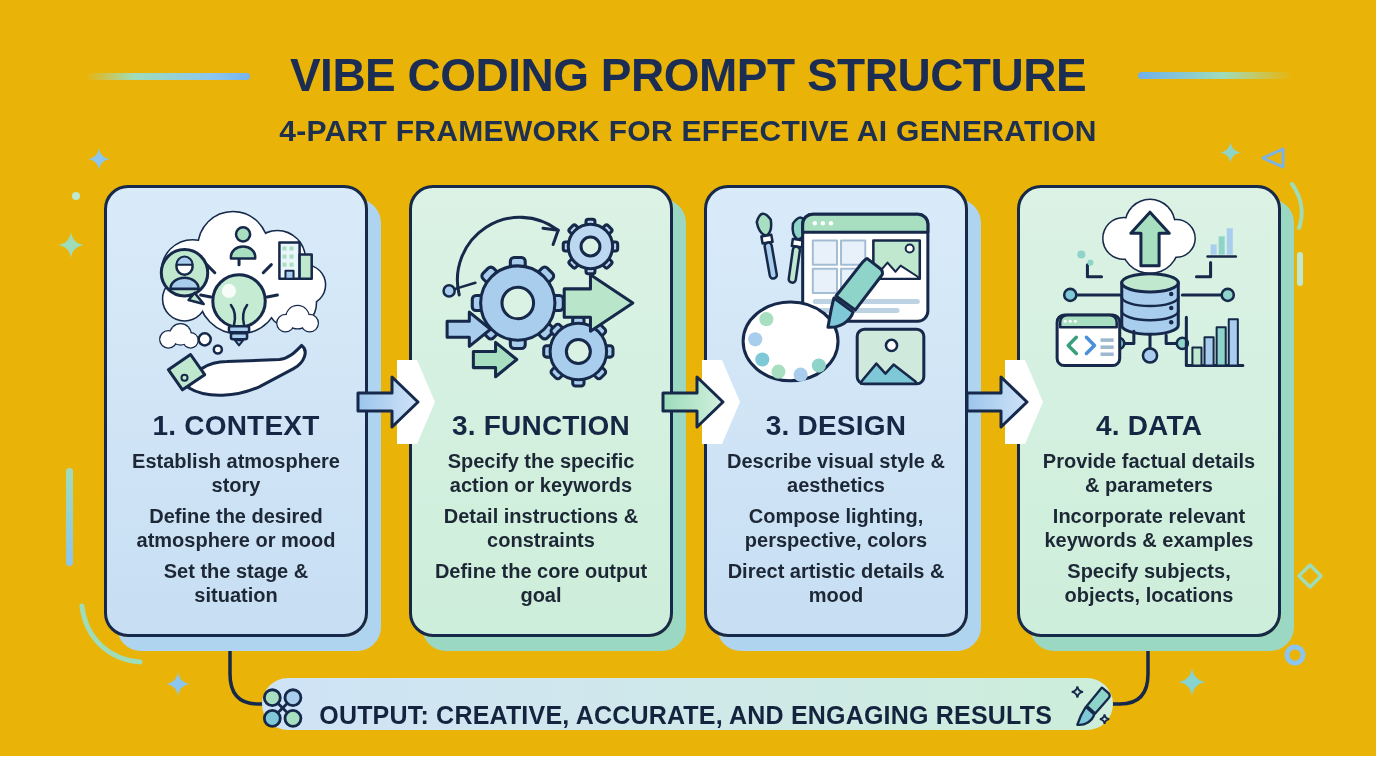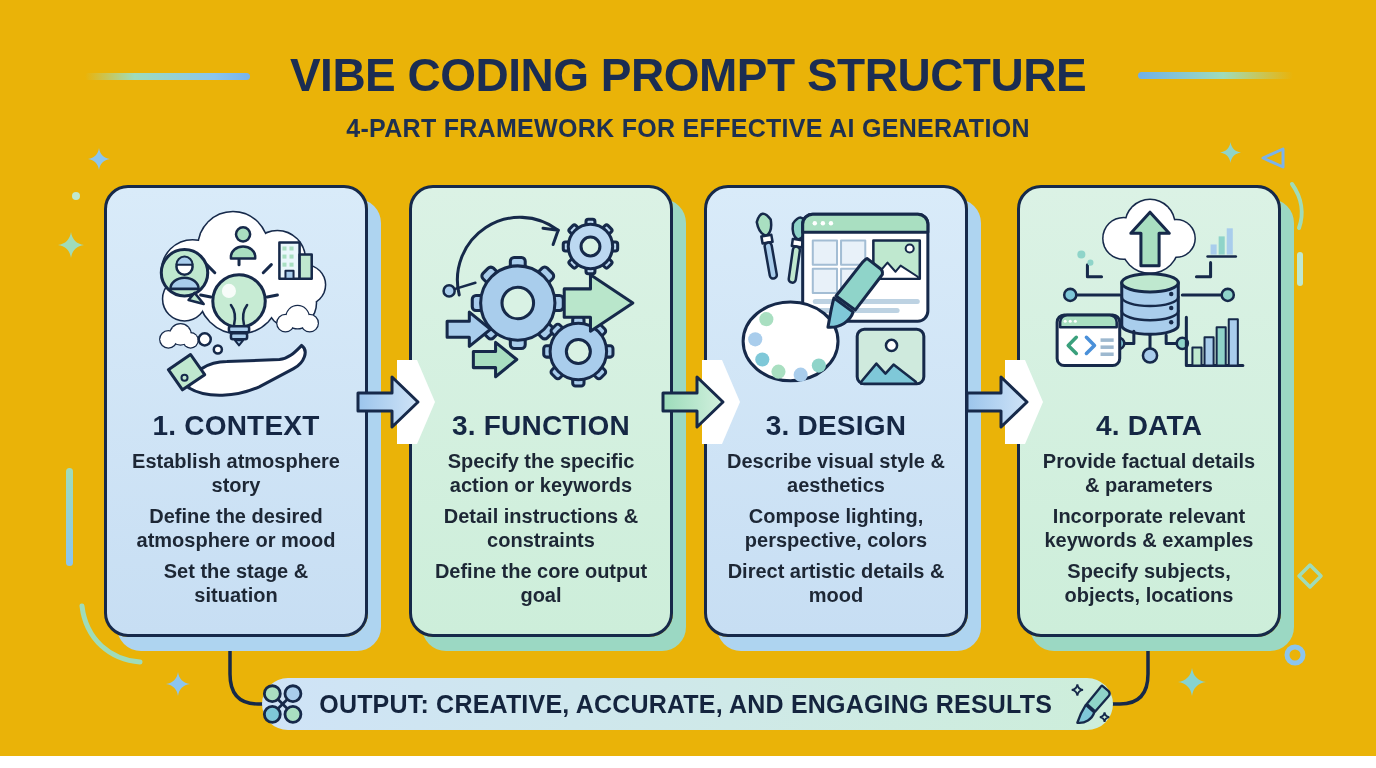--- a/index.html
+++ b/index.html
@@ -1,39 +1,39 @@
 <!DOCTYPE html>
 <html><head>
 <meta charset="utf-8">
 <style>
   html,body{margin:0;padding:0;background:#fff;}
   .canvas{position:relative;width:1376px;height:756px;background:#eab308;overflow:hidden;
           font-family:"Liberation Sans",sans-serif;}
   
   .hdr{position:absolute;left:0;right:0;top:48px;text-align:center;}
   .hdr h1{margin:0;font-size:46px;font-weight:800;letter-spacing:-0.5px;color:#1b2d52;}
-  .hdr h2{margin:12px 0 0;font-size:25px;font-weight:700;letter-spacing:0.3px;color:#1e3050;}
+  .hdr h2{margin:12px 0 0;font-size:30px;font-weight:700;letter-spacing:0.3px;color:#1e3050;}
   
   .card{position:absolute;top:185px;width:264px;height:452px;border:3px solid #16294a;
         border-radius:24px;box-sizing:border-box;text-align:center;padding-top:10px;}
   .theme-blue{background:linear-gradient(180deg,#d9ebf9 0%,#c7def3 100%);box-shadow:13px 14px 0 #aed4f0;}
   .theme-green{background:linear-gradient(180deg,#dbf2e5 0%,#cdeeda 100%);box-shadow:13px 14px 0 #9bd8c3;}
   .icon-wrap{width:212px;height:208px;margin:0 auto;}
   .card-heading{margin:4px 0 6px;font-size:28px;font-weight:800;color:#152744;letter-spacing:0.2px;}
   .card-lines{padding:0 16px;}
   .card-lines p{margin:7px 0;font-size:20px;line-height:1.2;font-weight:600;color:#1d2735;}
   
   .notch{position:absolute;top:360px;}
   .flow-arrow{position:absolute;top:369px;}
   .arr{stroke:#16294a;stroke-width:3;stroke-linejoin:round;}
   
   .connectors{position:absolute;left:0;top:0;pointer-events:none;}
   .output-bar{position:absolute;left:262px;top:678px;width:851px;height:52px;border-radius:26px;
       background:linear-gradient(90deg,#cfe3f7 0%,#cfe9e8 55%,#cdeeda 100%);
-      display:flex;align-items:center;justify-content:center;gap:16px;}
+      display:flex;align-items:flex-end;justify-content:center;gap:16px;}
   .output-bar span{font-size:25px;font-weight:800;letter-spacing:0.2px;color:#14243e;white-space:nowrap;}
   
   .deco{position:absolute;}
   .line-tl{left:85px;top:73px;width:165px;height:7px;border-radius:4px;
       background:linear-gradient(90deg,rgba(159,220,186,0),#9fdcba 30%,#8cc5ee 78%,#77b3ec 100%);}
   .line-tr{left:1138px;top:72px;width:155px;height:7px;border-radius:4px;
       background:linear-gradient(90deg,#6fb0ea 0%,#9fdcba 55%,rgba(159,220,186,0) 100%);}
   .vline-bl{left:66px;top:468px;width:7px;height:98px;border-radius:4px;
       background:linear-gradient(180deg,#9fdcba,#8cc5ee);}
   .dash-tr{left:1297px;top:252px;width:6px;height:34px;border-radius:3px;background:#bfe8cf;}

